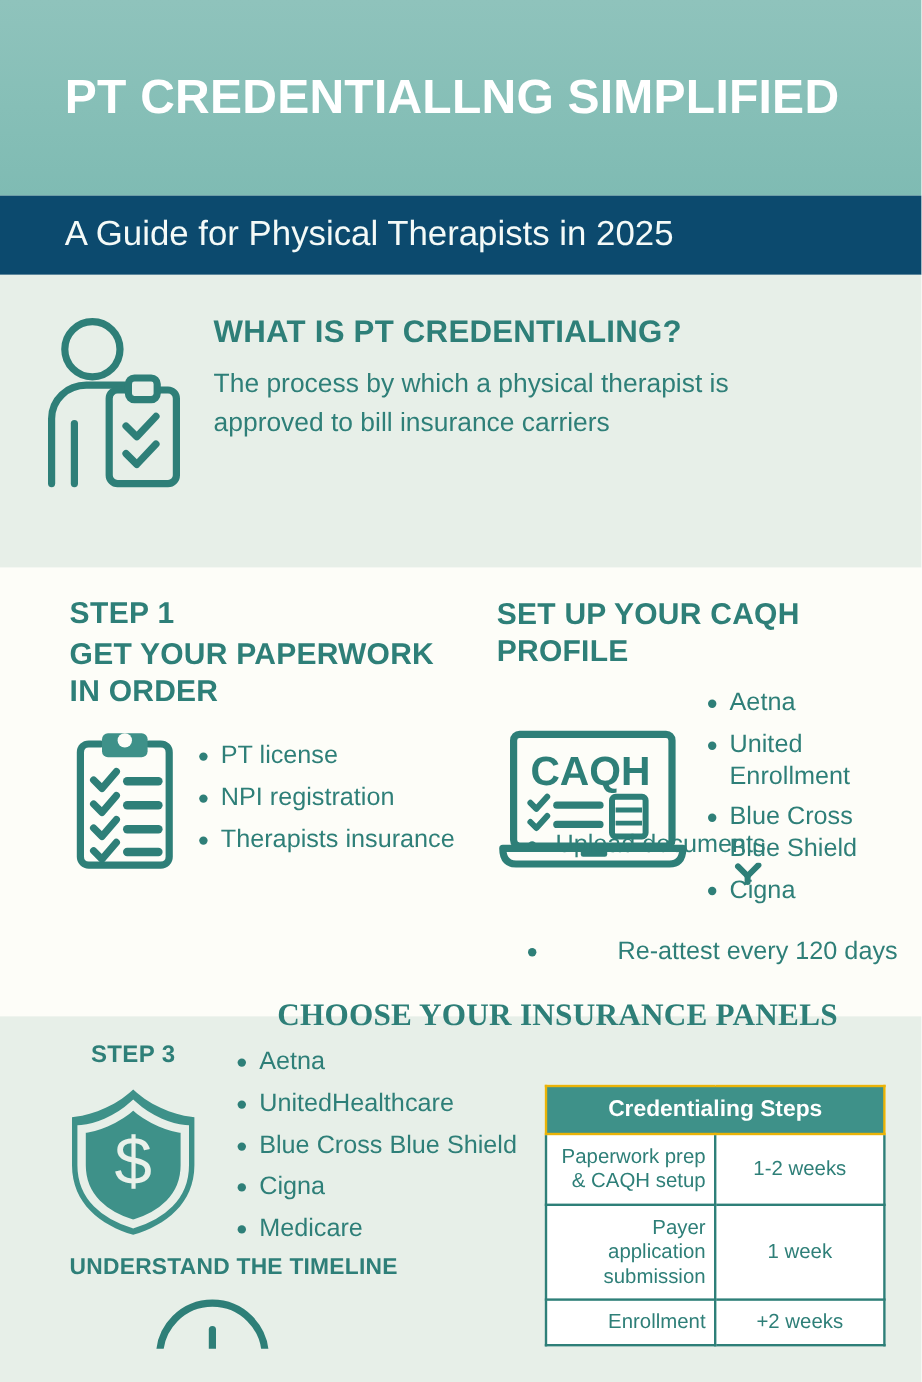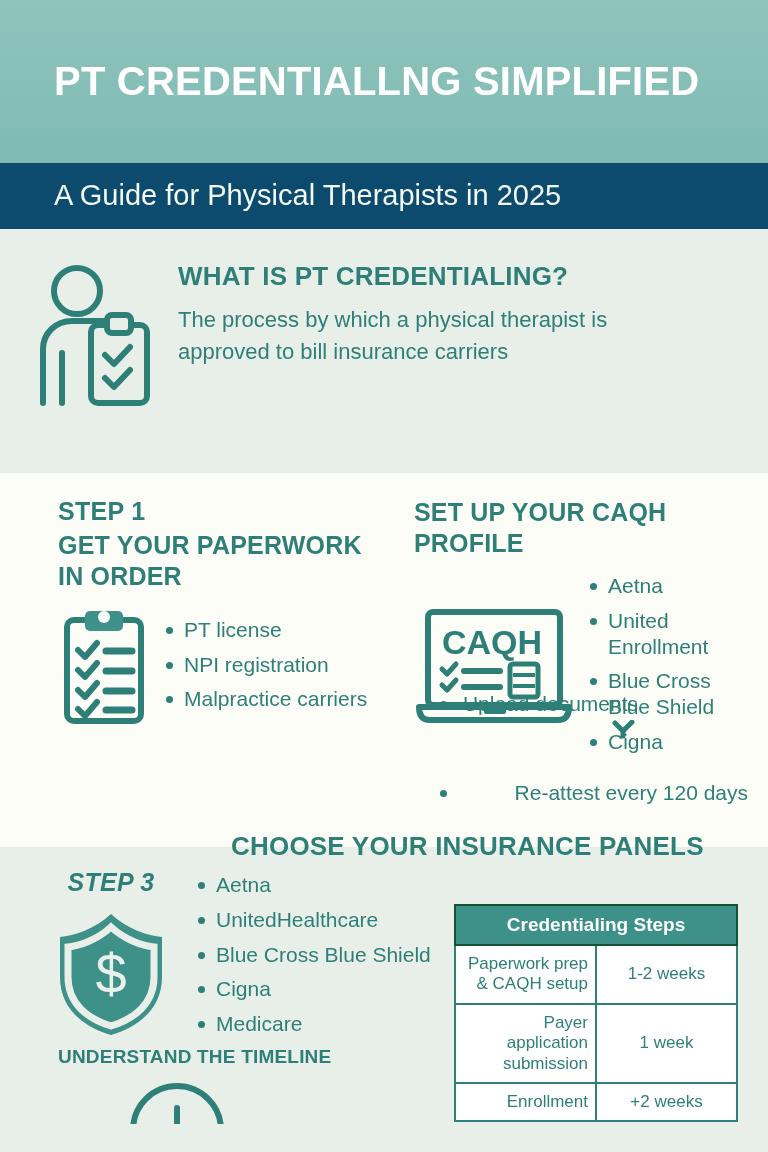--- a/index.html
+++ b/index.html
@@ -176,29 +176,29 @@
   .s3-heading {
     position: absolute;
     left: 231px;
     top: 831px;
     color: #2E7F78;
     font-size: 26px;
     font-weight: bold;
     letter-spacing: 0.2px;
     text-transform: uppercase;
     white-space: nowrap;
+    font-family: Liberation Serif, serif;
   }
   .s3-step-label {
     color: #2E7F78;
-    font-size: 25px;
+    font-size: 20px;
     font-weight: bold;
     letter-spacing: 0.3px;
     margin: 0 0 12px 0;
     text-transform: uppercase;
-    font-style: italic;
   }
   .s3-bullets li { font-size: 22px; margin-bottom: 12px; line-height: 1.2; }
   .timeline-head {
     color: #2E7F78;
     font-size: 19px;
     font-weight: bold;
     letter-spacing: 0.2px;
     text-transform: uppercase;
     margin: 0 0 0 32px;
   }
@@ -212,21 +212,21 @@
     border: 2px solid #2E7F78;
     table-layout: fixed;
   }
   .tbl th {
     background: #3E9189;
     color: #FFFFFF;
     font-size: 19px;
     font-weight: bold;
     padding: 8px 4px;
     text-align: center;
-    border: 2px solid #14532d;
+    border: 2px solid #eab308;
   }
   .tbl td {
     color: #2E7F78;
     font-size: 17px;
     line-height: 1.2;
     border: 2px solid #2E7F78;
     padding: 8px 7px;
     vertical-align: middle;
   }
   .tbl td.stepcell { width: 62%; text-align: right; }
@@ -283,21 +283,21 @@
               <line x1="48" y1="45" x2="74" y2="45"></line>
               <line x1="48" y1="65" x2="74" y2="65"></line>
               <line x1="48" y1="85" x2="74" y2="85"></line>
               <line x1="48" y1="104" x2="74" y2="104"></line>
             </g>
           </svg>
         </div>
         <ul class="bullets">
           <li>PT license</li>
           <li>NPI registration</li>
-          <li>Malpractice carriers</li>
+          <li>Therapists insurance</li>
         </ul>
       </div>
     </div>
 
     <div class="col-right">
       <div class="step-head">SET UP YOUR CAQH PROFILE</div>
       <div class="step-row">
         <div>
           <svg width="160" height="118" viewBox="0 0 160 118" fill="none">
             <rect x="14" y="5" width="132" height="93" rx="5" stroke="#2E7F78" stroke-width="6"></rect>

